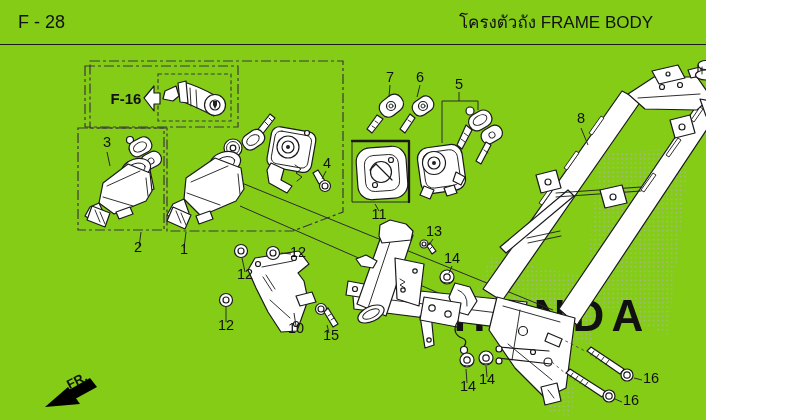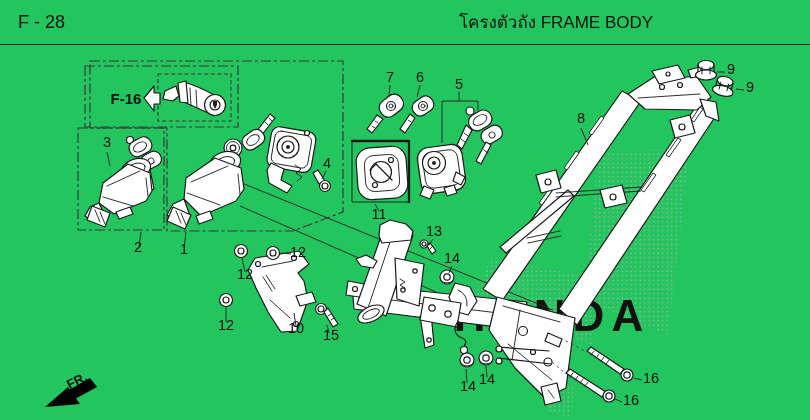--- a/index.html
+++ b/index.html
@@ -1,16 +1,16 @@
 <!DOCTYPE html>
 <html><head>
 <meta charset="utf-8">
 <style>
   html,body { margin:0; padding:0; background:#fff; }
-  .page { position:relative; width:810px; height:420px; background:#22c55e; overflow:hidden;
+  .page { position:relative; width:706px; height:420px; background:#84cc16; overflow:hidden;
           font-family:"Liberation Sans", sans-serif; }
   svg { position:absolute; left:0; top:0; }
   svg text { font-family:"Liberation Sans","DejaVu Sans",sans-serif; fill:#111; }
   .hdr-code { font-size:18px; }
   .hdr-title { font-size:17px; }
   .callout { font-size:14.5px; }
   .f16 { font-size:15px; font-weight:bold; }
   .fr { font-size:13px; font-weight:bold; }
   .wm { font-size:44px; font-weight:bold; letter-spacing:7px; }
   .ln { fill:none; stroke:#1a1a1a; stroke-width:1.2; stroke-linejoin:round; stroke-linecap:round; }

